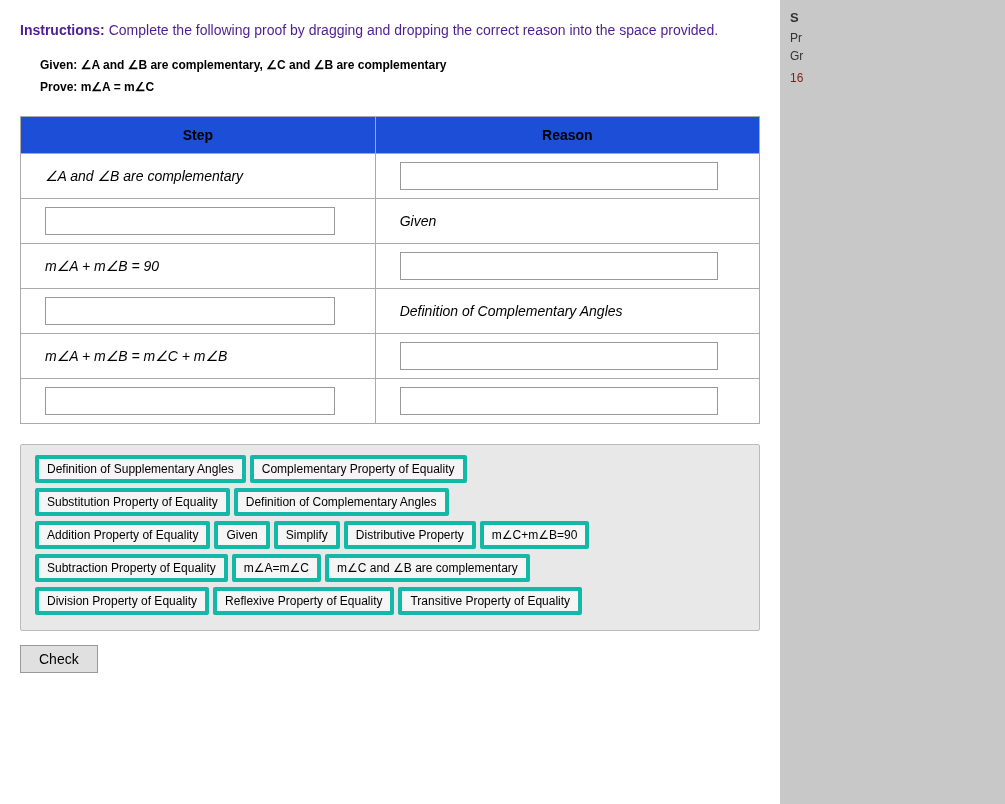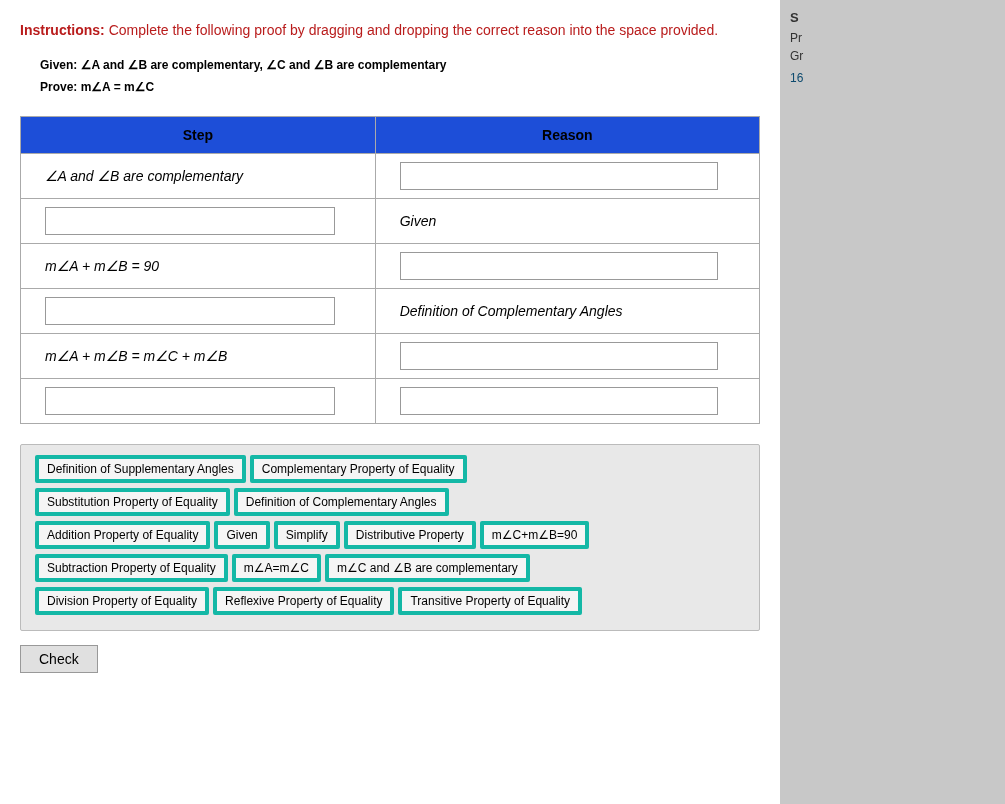--- a/index.html
+++ b/index.html
@@ -21,21 +21,21 @@
     .right-panel {
       background: #c8c8c8;
       width: 225px;
       padding: 10px;
       font-size: 13px;
     }
     .instructions {
       font-size: 14px;
       line-height: 1.5;
       margin-bottom: 14px;
-      color: #b91c1c;
+      color: #4c1d95;
     }
     .instructions strong {
       font-weight: bold;
     }
     .given-prove {
       margin-left: 20px;
       margin-bottom: 18px;
       font-size: 12px;
       line-height: 1.8;
       font-weight: bold;
@@ -112,21 +112,21 @@
       margin-bottom: 6px;
       color: #333;
     }
     .right-panel-item {
       font-size: 12px;
       margin-bottom: 4px;
       color: #333;
     }
     .page-num {
       font-size: 12px;
-      color: #0c4a6e;
+      color: #7f1d1d;
       margin-top: 8px;
     }
   </style>
 </head>
 <body>
 
 <div class="main-content">
   <p class="instructions">
     <strong>Instructions:</strong>
     <span>Complete the following proof by dragging and dropping the correct reason into the space provided.</span>

